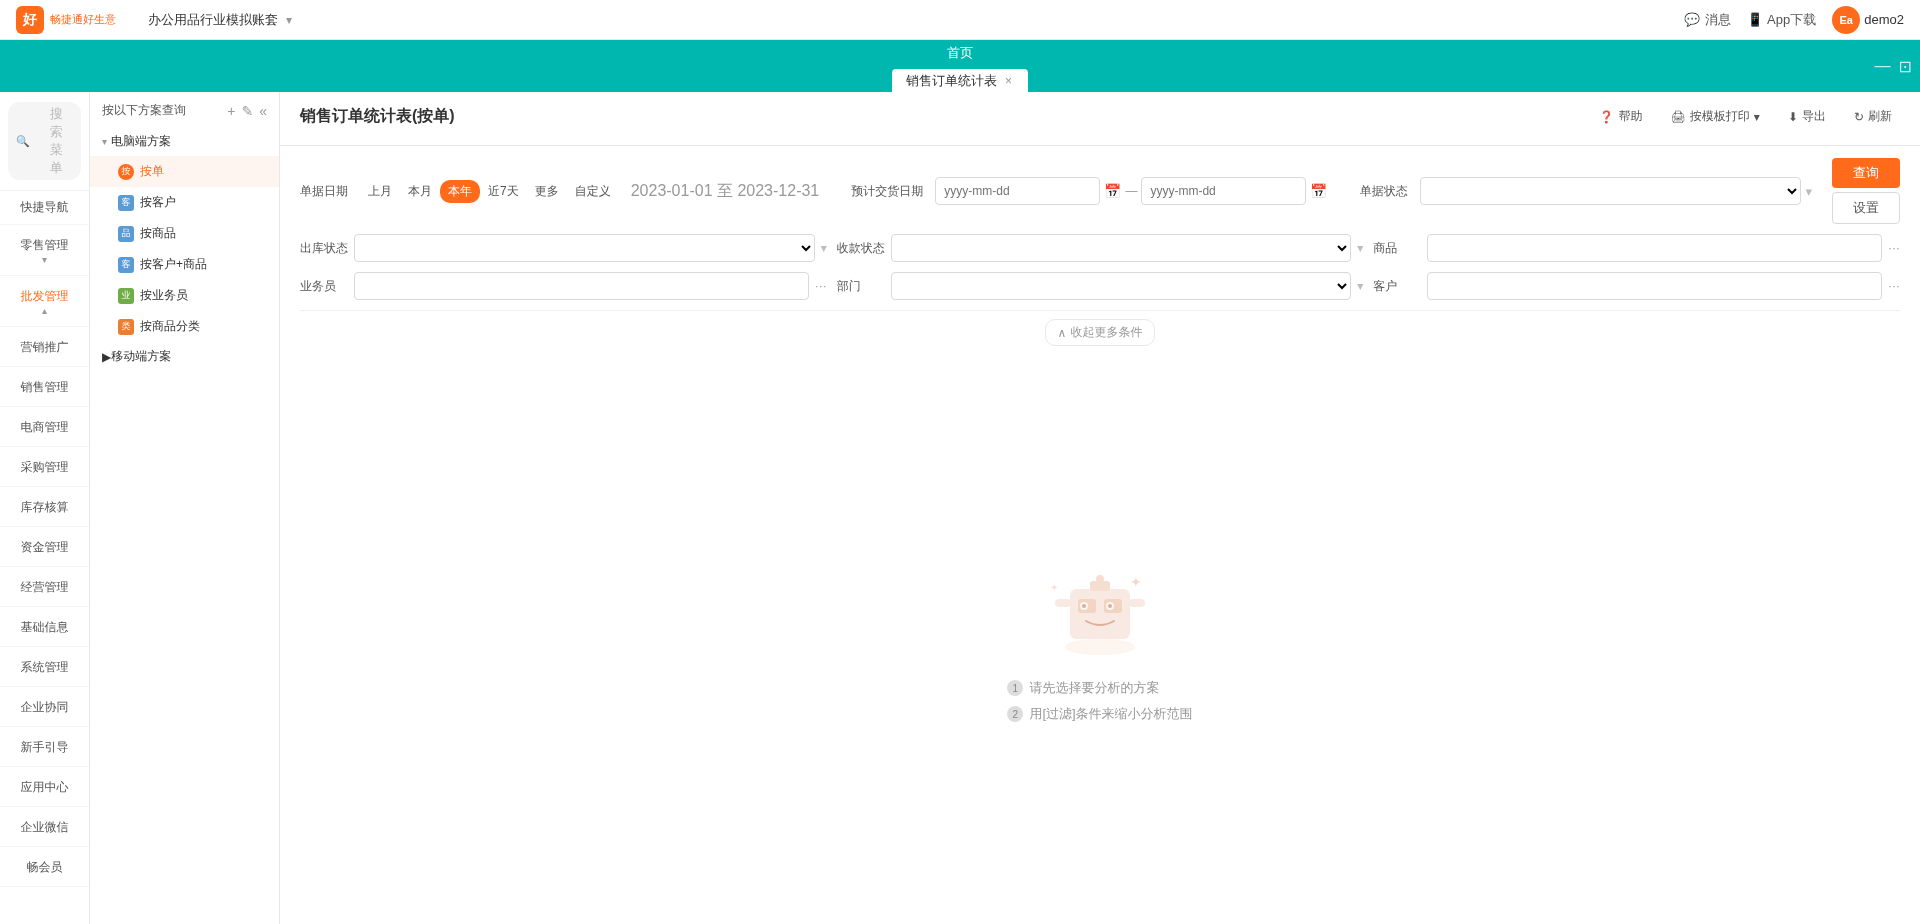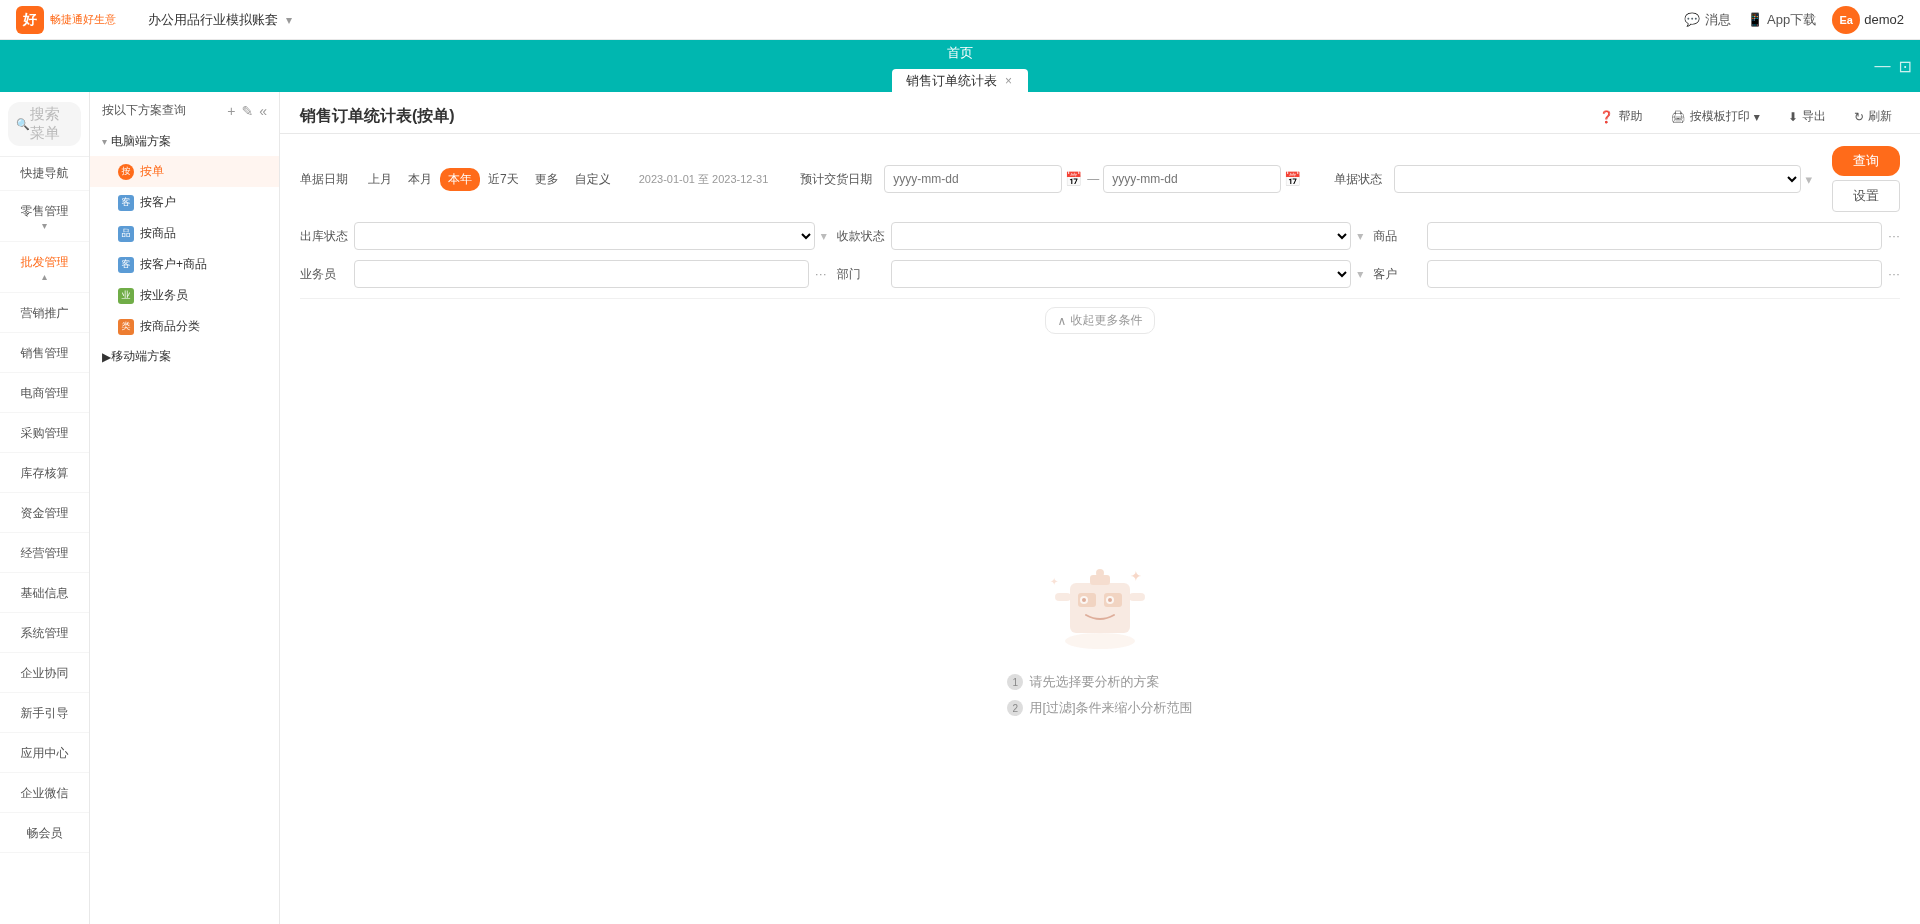--- a/index.html
+++ b/index.html
@@ -186,21 +186,21 @@
     
     .page-header {
       background: #fff;
       padding: 12px 20px 0 20px;
       border-bottom: 1px solid #e8e8e8;
     }
     .page-header-top {
       display: flex;
       align-items: center;
       justify-content: space-between;
-      margin-bottom: 4px;
+      margin-bottom: 16px;
       text-align: center;
     }
     .page-title { font-size: 16px; font-weight: 600; color: #333; }
     .header-actions { display: flex; align-items: center; gap: 12px; }
     .header-action-btn {
       display: flex;
       align-items: center;
       gap: 4px;
       font-size: 12px;
       color: #555;
@@ -239,21 +239,21 @@
       cursor: pointer;
       color: #555;
       border: none;
       background: transparent;
     }
     .date-btn.active {
       background: #ff6b1a;
       color: #fff;
       border-radius: 10px;
     }
-    .date-range-text { font-size: 11px; color: #999; margin-left: 8px; }
+    .date-range-text { font-size: 16px; color: #999; margin-left: 0; }
     .filter-select {
       height: 28px;
       border: 1px solid #d9d9d9;
       border-radius: 4px;
       padding: 0 8px;
       font-size: 12px;
       outline: none;
       background: #fff;
       cursor: pointer;
       flex: 1;
@@ -334,21 +334,21 @@
       cursor: pointer;
       padding: 4px 12px;
       border-radius: 10px;
       border: 1px solid #e8e8e8;
     }
     .btn-query {
       padding: 6px 20px;
       background: #ff6b1a;
       color: #fff;
       border: none;
-      border-radius: 12px;
+      border-radius: 4px;
       font-size: 13px;
       cursor: pointer;
     }
     .btn-settings {
       padding: 6px 20px;
       background: #fff;
       color: #555;
       border: 1px solid #d9d9d9;
       border-radius: 4px;
       font-size: 13px;
@@ -442,21 +442,21 @@
     <span class="tab-bar-btn">⊡</span>
   </div>
 </div>
 
 <div class="main-layout">
 
   <div class="sidebar">
     <div class="sidebar-search">
       <div class="sidebar-search-inner">
         <span>🔍</span>
-        <span style="margin-left:0;font-size:15px;color:#bbb;">搜索菜单</span>
+        <span style="margin-left:20px;font-size:13px;color:#bbb;">搜索菜单</span>
       </div>
     </div>
     <div class="sidebar-nav-item">
       <span>快捷导航</span>
     </div>
     <div class="sidebar-item">
       <div class="item-label">零售管理</div>
       <div class="item-arrow">▾</div>
     </div>
     <div class="sidebar-item active">

